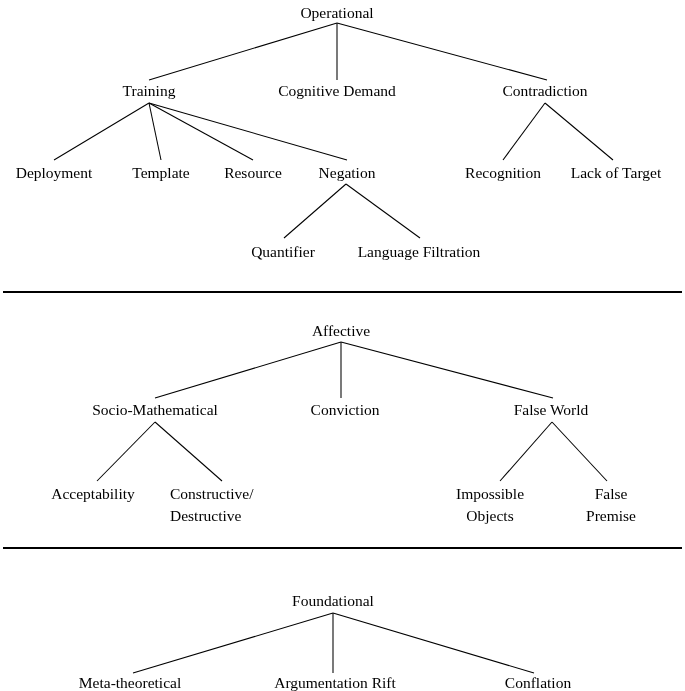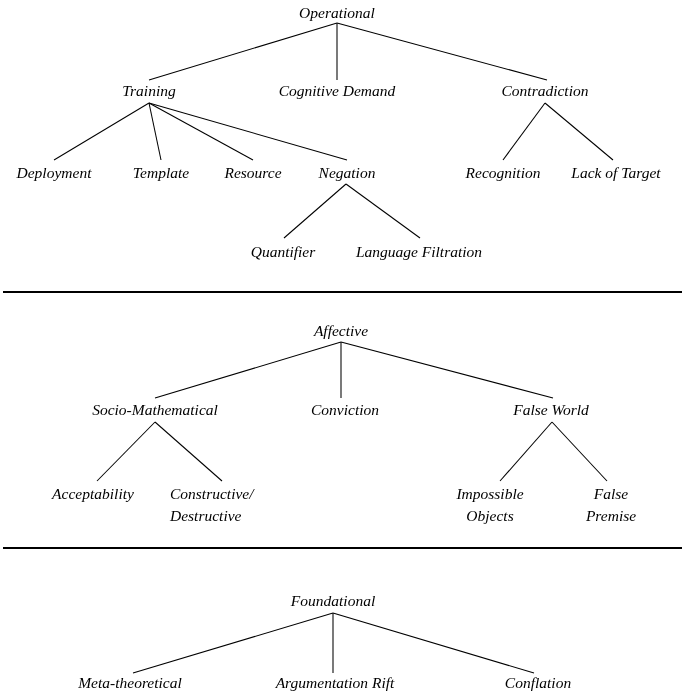--- a/index.html
+++ b/index.html
@@ -7,21 +7,20 @@
     padding: 0;
     background: #ffffff;
   }
   #page {
     position: relative;
     width: 685px;
     height: 691px;
     background: #ffffff;
     font-family: "Liberation Serif", "DejaVu Serif", serif;
     overflow: hidden;
-    font-style: italic;
   }
   #diagram-svg {
     position: absolute;
     left: 0;
     top: 0;
     width: 685px;
     height: 691px;
     display: block;
   }
   .node-label {

